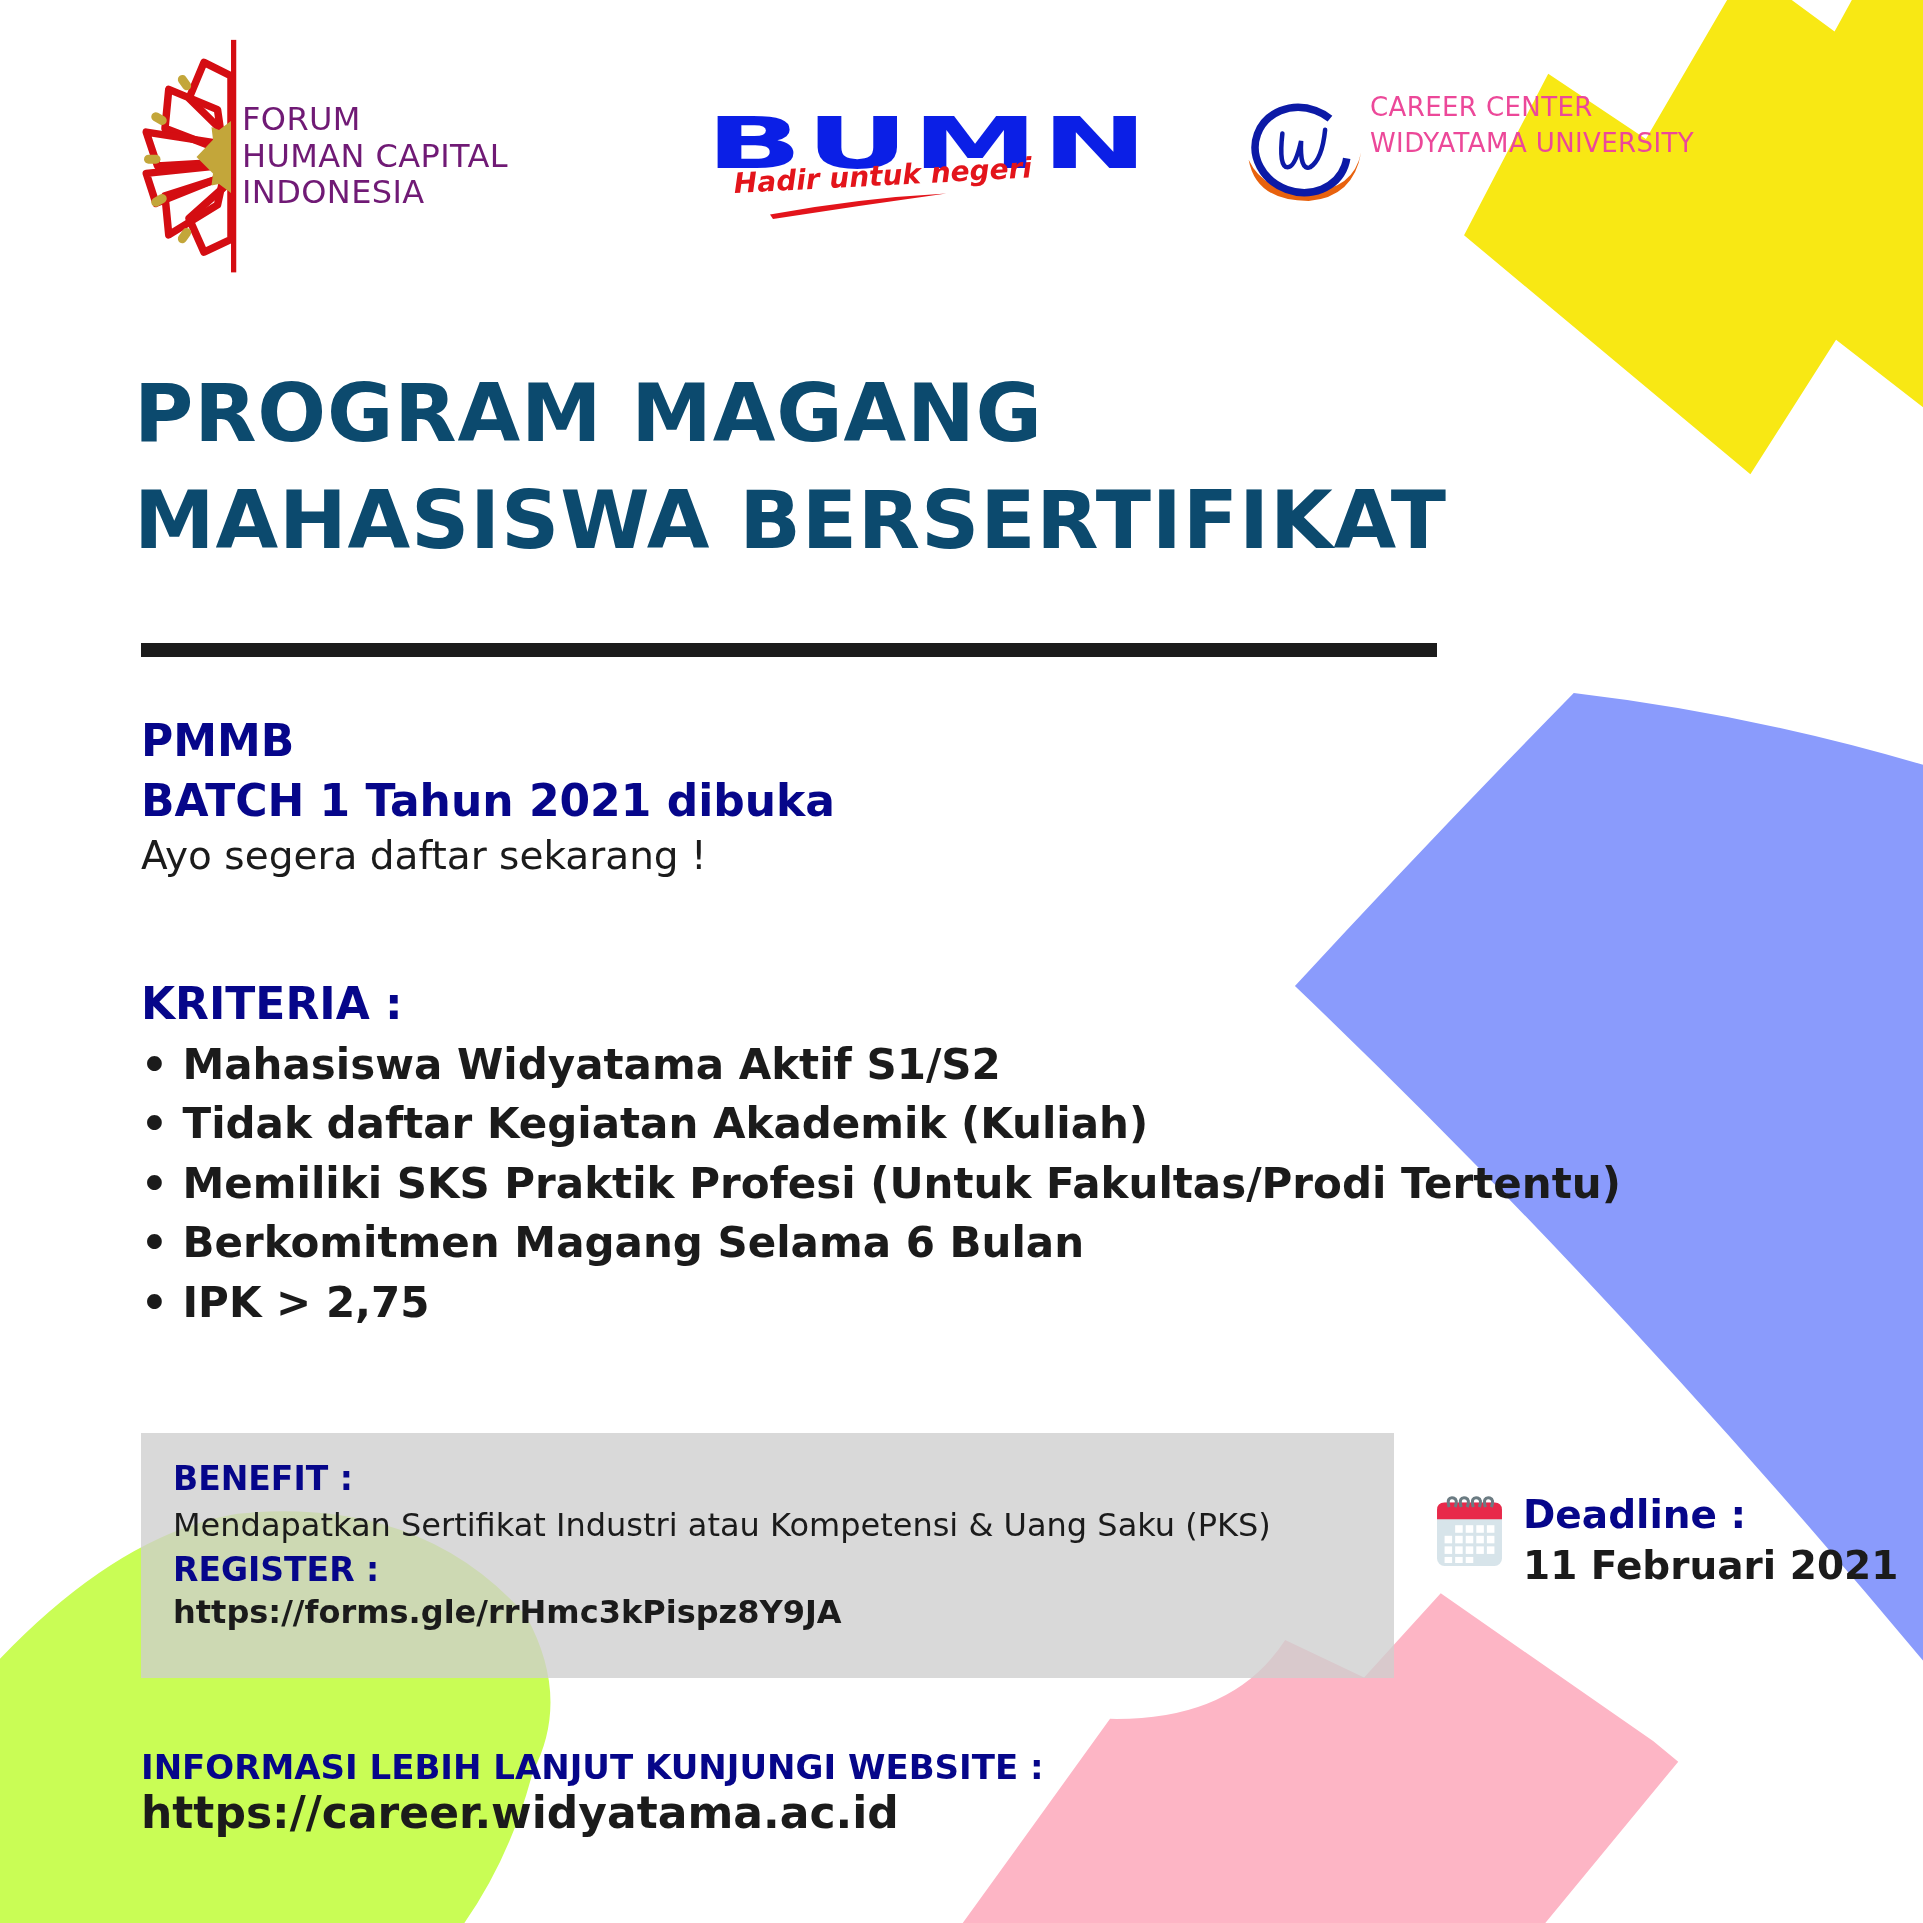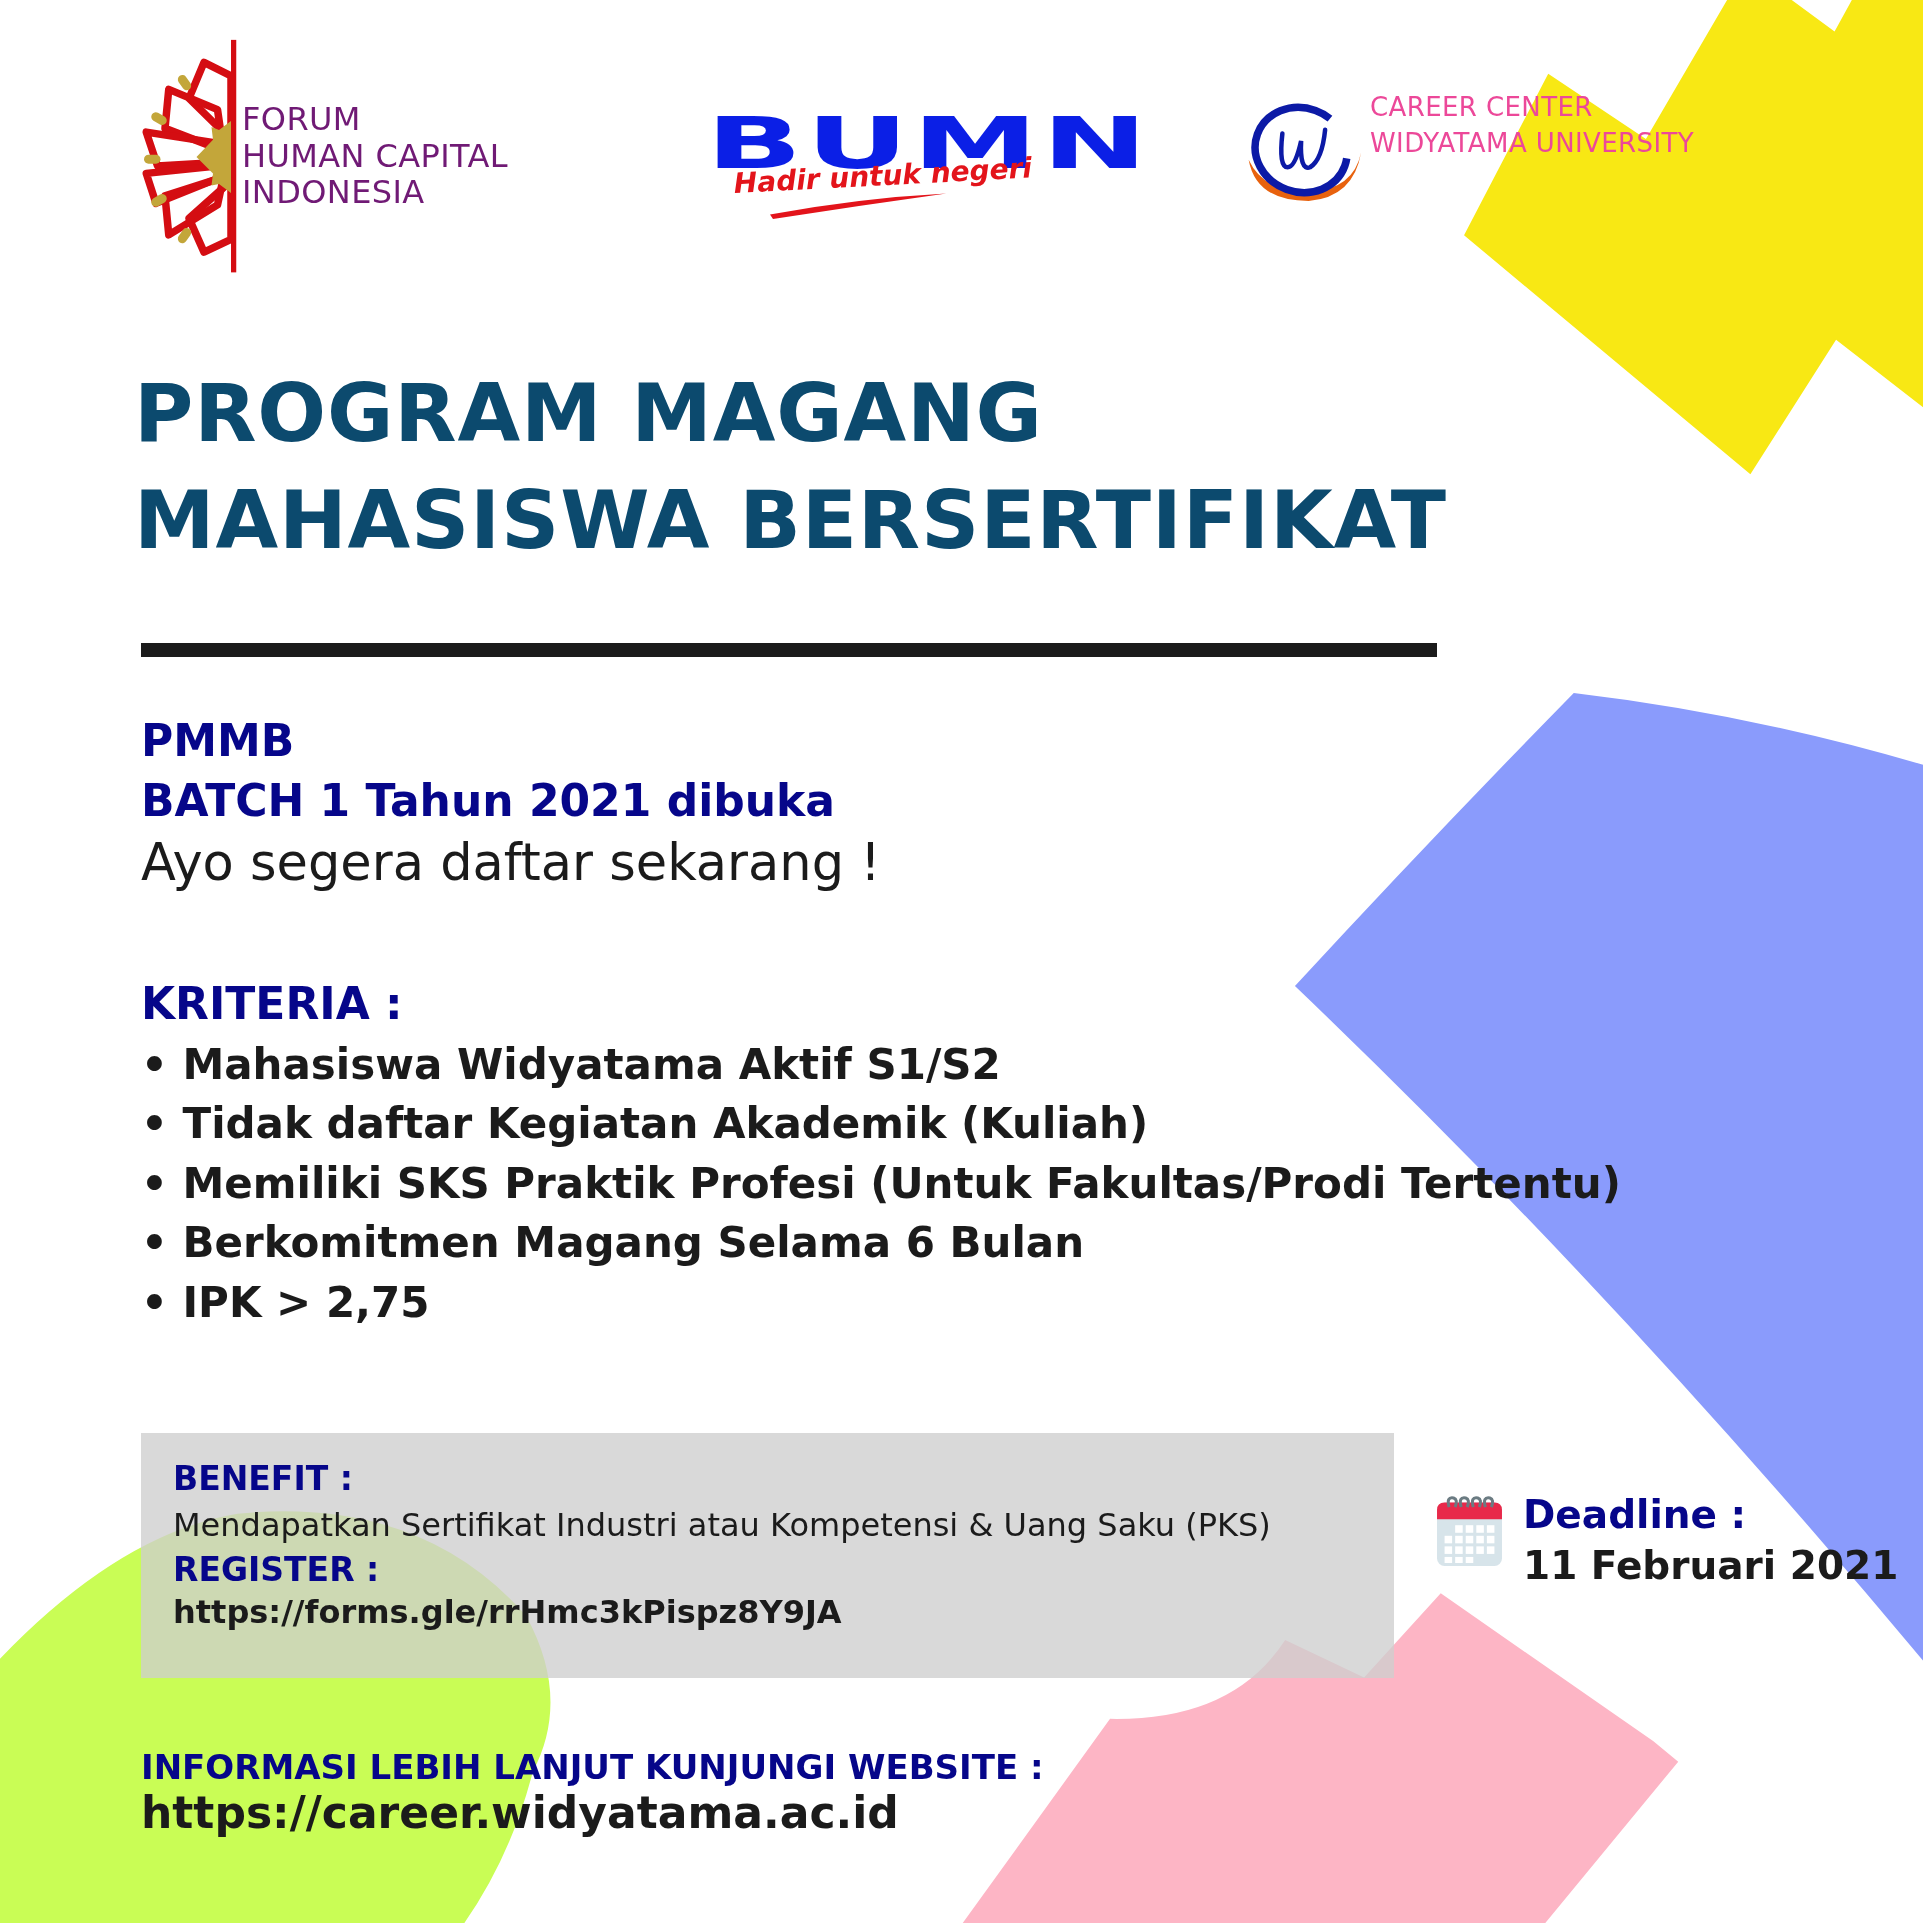--- a/index.html
+++ b/index.html
@@ -15,21 +15,21 @@
   .fhci-gold { color:#701a75; }
   .bumn-word { font-family:"DejaVu Sans", sans-serif; font-weight:bold; font-size:78px; color:#0b1fe6; letter-spacing:3px; transform:scaleX(1.62) scaleY(0.92); transform-origin:left top; }
   .bumn-tag { font-family:"DejaVu Sans", sans-serif; font-style:italic; font-weight:bold; font-size:28px; color:#e3141b; transform:rotate(-3deg); transform-origin:left top; }
   .cc-text { font-family:"DejaVu Sans", sans-serif; font-size:26px; line-height:36px; color:#ec4899; letter-spacing:0.4px; }
 
   
   .title { font-family:"DejaVu Sans", sans-serif; font-weight:bold; font-size:81px; color:#0c4a6e; letter-spacing:0.8px; line-height:105px; }
   .rule { position:absolute; left:141px; top:643px; width:1296px; height:13.5px; background:#1b1b1b; }
 
   .h-navy { font-family:"DejaVu Sans", sans-serif; font-weight:bold; font-size:44px; }
-  .lead { font-family:"DejaVu Sans", sans-serif; font-size:51px; }
+  .lead { font-family:"DejaVu Sans", sans-serif; font-size:39px; }
   .crit { font-family:"DejaVu Sans", sans-serif; font-weight:bold; font-size:42px; }
 
   .box { position:absolute; left:141px; top:1433px; width:1253px; height:245px; background:rgba(206,206,206,0.78); }
   .box-h { font-family:"DejaVu Sans", sans-serif; font-weight:bold; font-size:33px; }
   .box-t { font-family:"DejaVu Sans", sans-serif; font-size:32px; }
 
   .dl-h { font-family:"DejaVu Sans", sans-serif; font-weight:bold; font-size:39px;text-align:center; }
   .dl-t { font-family:"DejaVu Sans", sans-serif; font-weight:bold; font-size:39px; }
 
   .foot-h { font-family:"DejaVu Sans", sans-serif; font-weight:bold; font-size:34px;margin-top:7px; }

